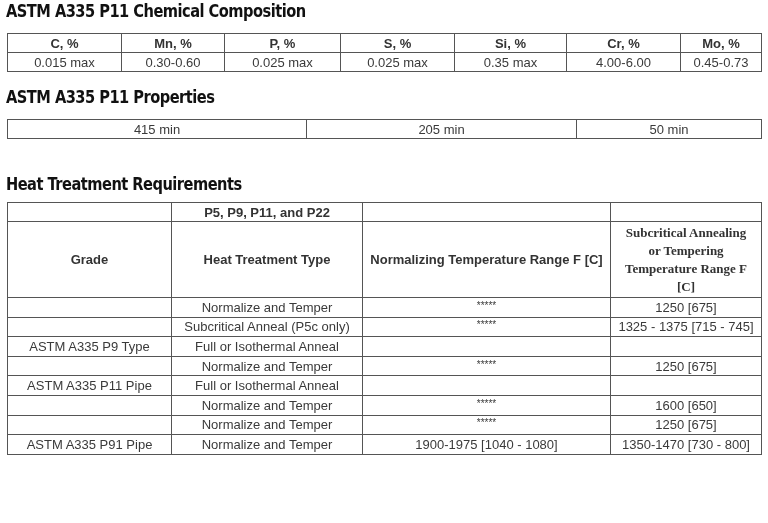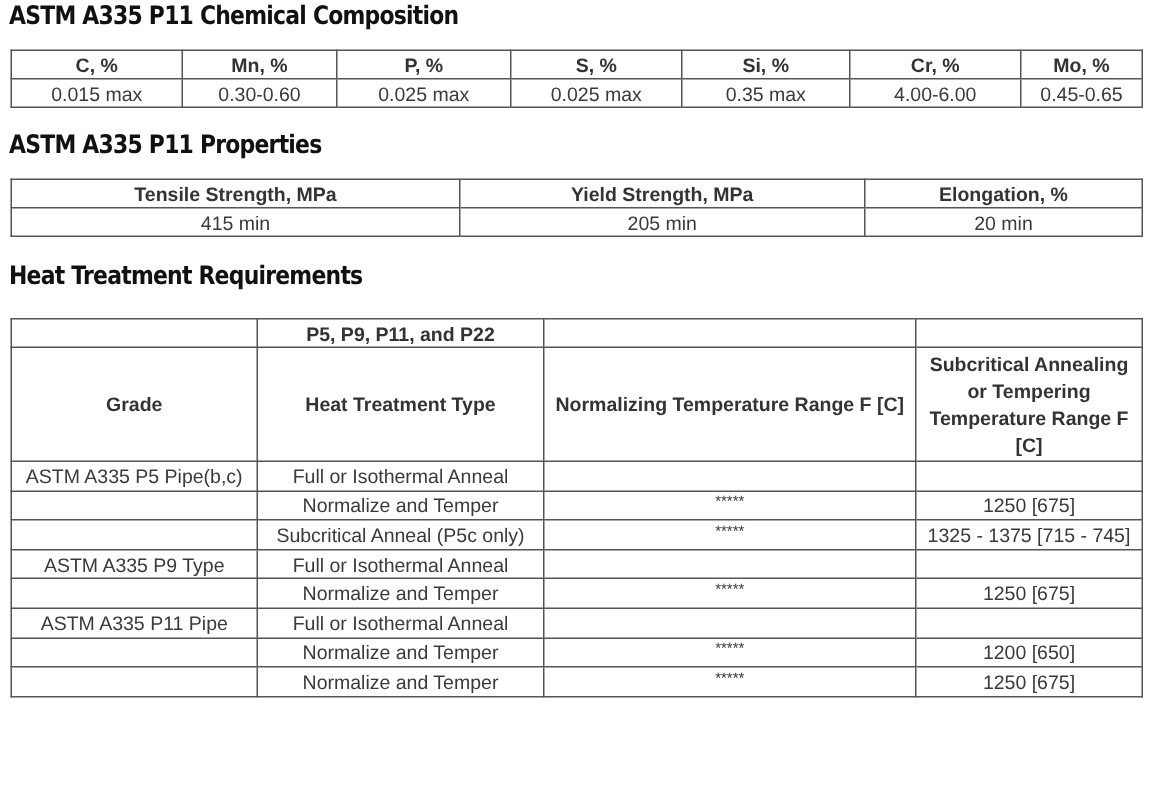--- a/index.html
+++ b/index.html
@@ -48,28 +48,29 @@
       overflow: hidden;
     }
     th {
       font-weight: bold;
       color: #333333;
     }
     #t-chem { top: 33px; }
     #t-chem tr { height: 19px; }
     #t-prop { top: 119px; }
     #t-prop tr { height: 19px; }
-    #t-heat { top: 212px; }
+    #t-heat { top: 202px; }
     #t-heat tr { height: 19.6px; }
     #t-heat tr.hdr-big { height: 76px; }
     #t-heat tr.hdr-small { height: 19px; }
     #t-heat th.wrap {
       white-space: normal;
       line-height: 18px;
       padding: 0 8px;
+      font-family: Liberation Serif, serif;
     }
     .stars {
       font-size: 10px;
       letter-spacing: 0px;
       vertical-align: top;
     }
   </style>
 </head>
 <body>
 
@@ -96,42 +97,37 @@
       <th>Cr, %</th>
       <th>Mo, %</th>
     </tr>
     <tr>
       <td>0.015 max</td>
       <td>0.30-0.60</td>
       <td>0.025 max</td>
       <td>0.025 max</td>
       <td>0.35 max</td>
       <td>4.00-6.00</td>
-      <td>0.45-0.65</td>
+      <td>0.45-0.73</td>
     </tr>
   </tbody>
     </table>
 
   <h2 class="section-title" style="top:87px;">ASTM A335 P11 Properties</h2>
   <table id="t-prop">
     <colgroup>
       <col style="width:299px">
         <col style="width:270px">
         <col style="width:185px">
     </colgroup>
     <tbody>
-        <tr>
-      <th>Tensile Strength, MPa</th>
-      <th>Yield Strength, MPa</th>
-      <th>Elongation, %</th>
-    </tr>
     <tr>
       <td>415 min</td>
       <td>205 min</td>
-      <td>20 min</td>
+      <td>50 min</td>
     </tr>
   </tbody>
     </table>
 
   <h2 class="section-title" style="top:174px;">Heat Treatment Requirements</h2>
   <table id="t-heat">
     <colgroup>
       <col style="width:164px">
         <col style="width:191px">
         <col style="width:248px">
@@ -144,26 +140,20 @@
       <th></th>
       <th></th>
     </tr>
     <tr class="hdr-big">
       <th>Grade</th>
       <th>Heat Treatment Type</th>
       <th>Normalizing Temperature Range F [C]</th>
       <th class="wrap">Subcritical Annealing or Tempering Temperature Range F [C]</th>
     </tr>
     <tr>
-      <td>ASTM A335 P5 Pipe(b,c)</td>
-      <td>Full or Isothermal Anneal</td>
-      <td></td>
-      <td></td>
-    </tr>
-    <tr>
       <td></td>
       <td>Normalize and Temper</td>
       <td><span class="stars">*****</span></td>
       <td>1250 [675]</td>
     </tr>
     <tr>
       <td></td>
       <td>Subcritical Anneal (P5c only)</td>
       <td><span class="stars">*****</span></td>
       <td>1325 - 1375 [715 - 745]</td>
@@ -183,23 +173,29 @@
     <tr>
       <td>ASTM A335 P11 Pipe</td>
       <td>Full or Isothermal Anneal</td>
       <td></td>
       <td></td>
     </tr>
     <tr>
       <td></td>
       <td>Normalize and Temper</td>
       <td><span class="stars">*****</span></td>
-      <td>1200 [650]</td>
+      <td>1600 [650]</td>
     </tr>
     <tr>
       <td></td>
       <td>Normalize and Temper</td>
       <td><span class="stars">*****</span></td>
       <td>1250 [675]</td>
+    </tr>
+    <tr>
+      <td>ASTM A335 P91 Pipe</td>
+      <td>Normalize and Temper</td>
+      <td>1900-1975 [1040 - 1080]</td>
+      <td>1350-1470 [730 - 800]</td>
     </tr>
   </tbody>
     </table>
 </div>
 
 </body></html>

